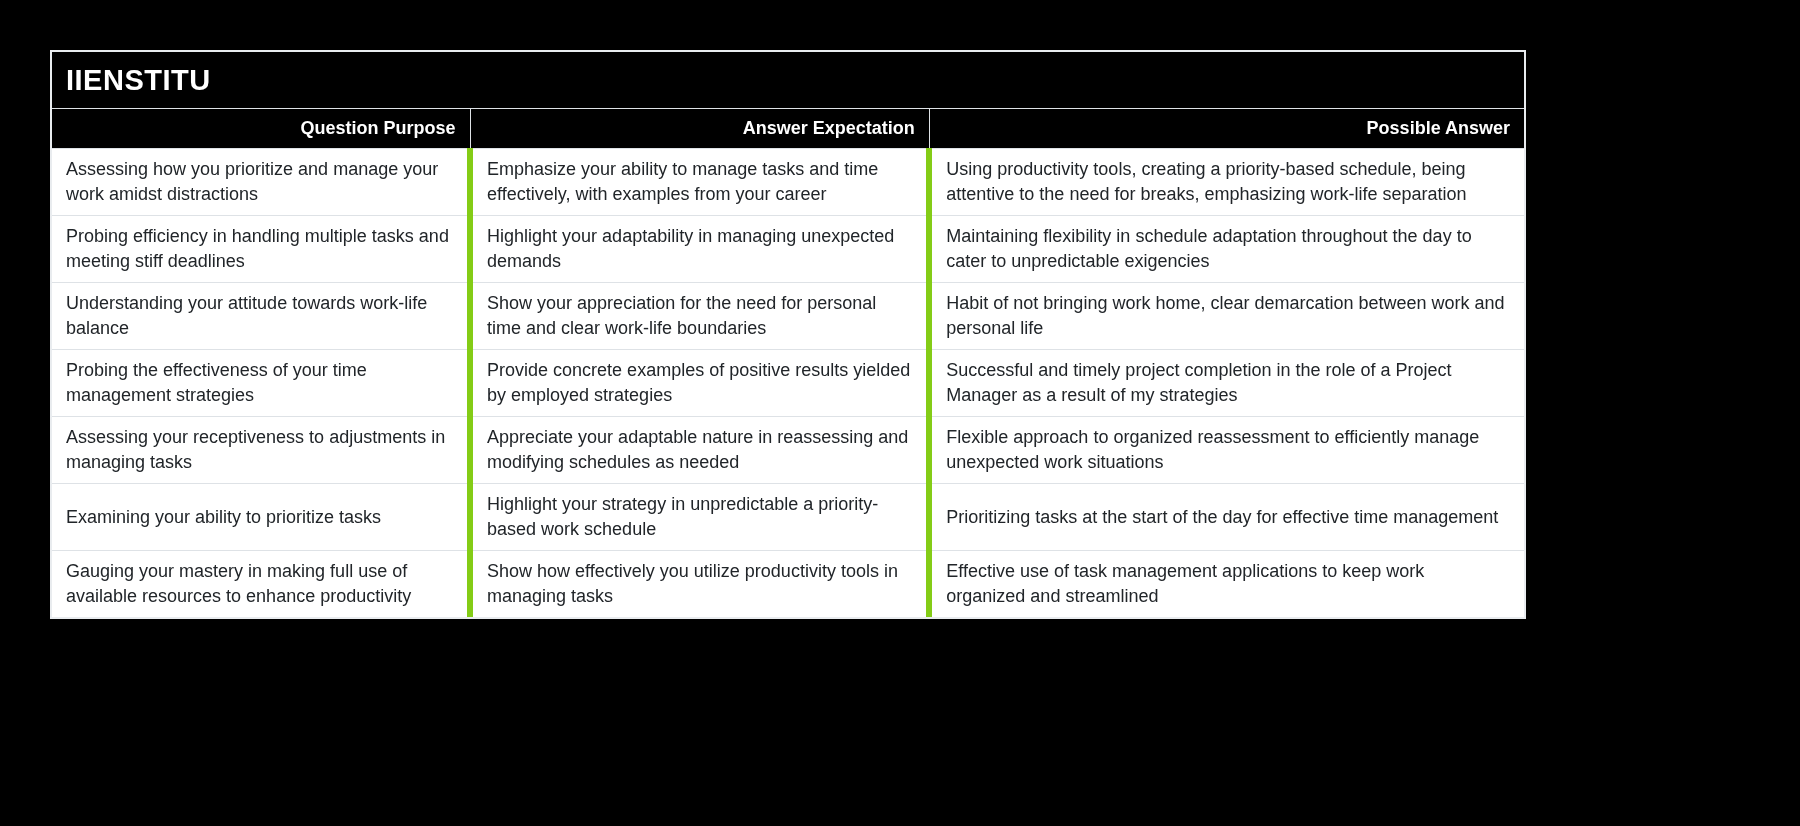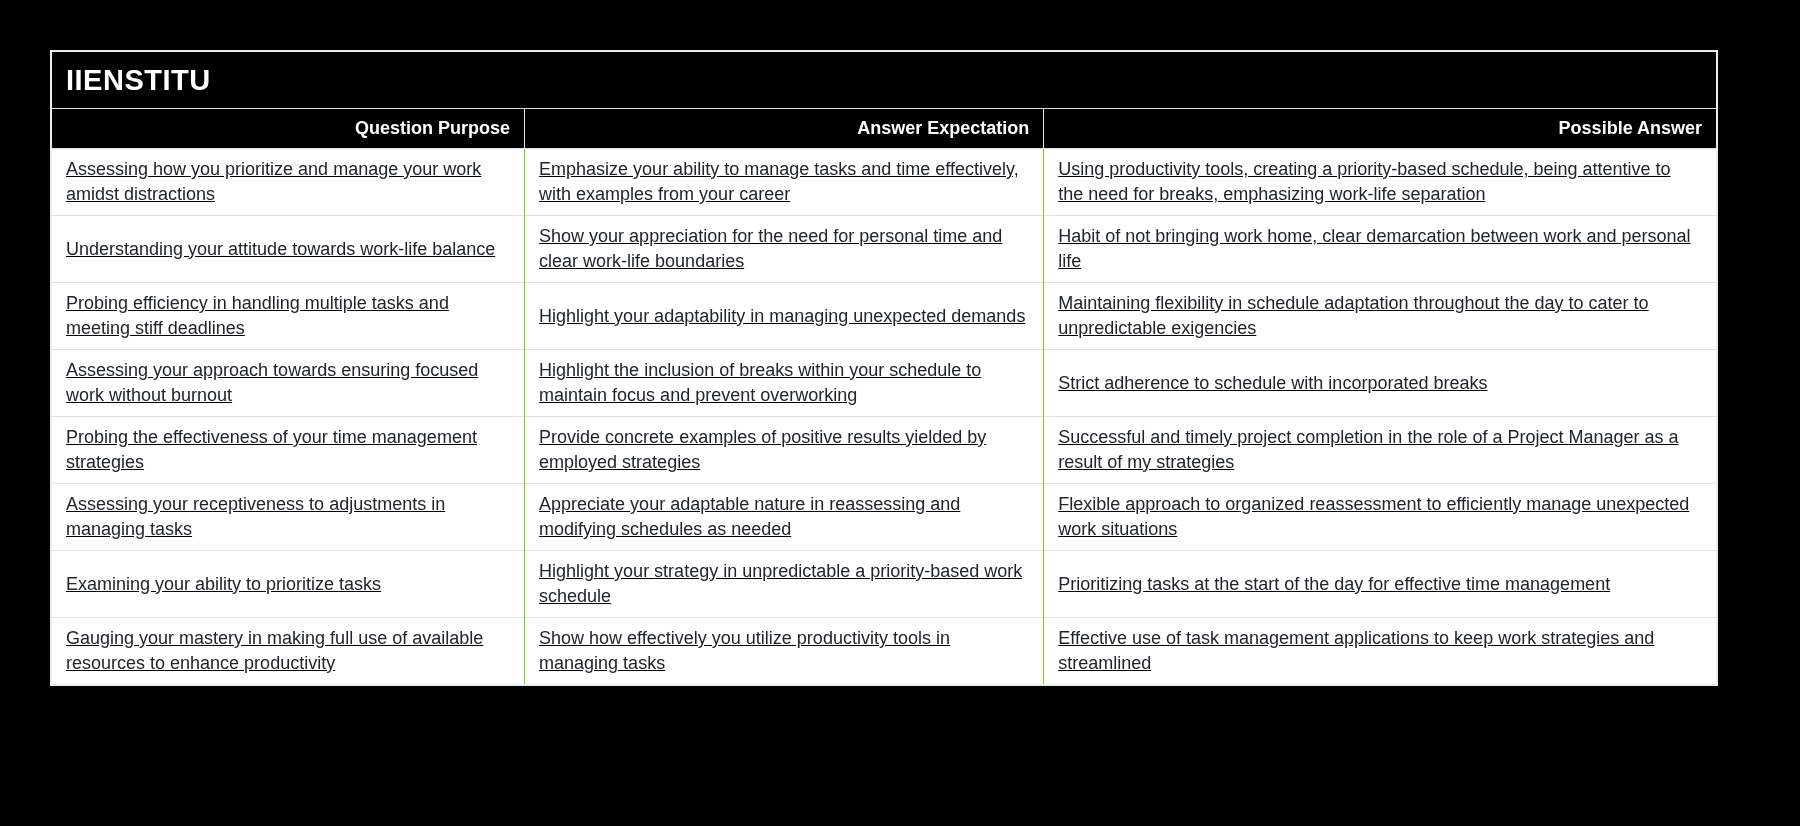--- a/index.html
+++ b/index.html
@@ -14,25 +14,24 @@
     position: relative;
     width: 1800px;
     height: 826px;
     background: #000000;
     overflow: hidden;
   }
   .panel {
     position: absolute;
     left: 50px;
     top: 50px;
-    width: 1668px;
+    width: 1476px;
     box-sizing: border-box;
     border: 2px solid #e9ecef;
     background: #000000;
-    text-decoration: underline;
   }
   .title-band {
     background: #000000;
     color: #ffffff;
     font-size: 29px;
     font-weight: bold;
     line-height: 34px;
     padding: 11px 14px;
     border-bottom: 1px solid #dee2e6;
     letter-spacing: 0.5px;
@@ -58,21 +57,21 @@
     border-bottom: 1px solid #dee2e6;
   }
   table.qa-table thead th:first-child { border-left: none; }
   table.qa-table tbody td {
     color: #212529;
     font-size: 18px;
     line-height: 25px;
     padding: 8px 16px 8px 14px;
     vertical-align: middle;
     border-top: 1px solid #dee2e6;
-    border-left: 1px solid #84cc16;
+    border-left: 6px solid #84cc16;
     background: #ffffff;
     word-wrap: break-word;
   }
   table.qa-table tbody tr:first-child td { border-top: none; }
   table.qa-table tbody td:first-child { border-left: none; }
 </style>
 </head>
 <body>
 
 <div class="stage">
@@ -91,50 +90,45 @@
           <th>Possible Answer</th>
         </tr>
       </thead>
       <tbody id="qa-tbody">
           <tr>
             <td>Assessing how you prioritize and manage your work amidst distractions</td>
             <td>Emphasize your ability to manage tasks and time effectively, with examples from your career</td>
             <td>Using productivity tools, creating a priority-based schedule, being attentive to the need for breaks, emphasizing work-life separation</td>
           </tr>
           <tr>
-            <td>Understanding your attitude towards work-life balance</td>
-            <td>Show your appreciation for the need for personal time and clear work-life boundaries</td>
-            <td>Habit of not bringing work home, clear demarcation between work and personal life</td>
-          </tr>
-          <tr>
             <td>Probing efficiency in handling multiple tasks and meeting stiff deadlines</td>
             <td>Highlight your adaptability in managing unexpected demands</td>
             <td>Maintaining flexibility in schedule adaptation throughout the day to cater to unpredictable exigencies</td>
           </tr>
           <tr>
-            <td>Assessing your approach towards ensuring focused work without burnout</td>
-            <td>Highlight the inclusion of breaks within your schedule to maintain focus and prevent overworking</td>
-            <td>Strict adherence to schedule with incorporated breaks</td>
+            <td>Understanding your attitude towards work-life balance</td>
+            <td>Show your appreciation for the need for personal time and clear work-life boundaries</td>
+            <td>Habit of not bringing work home, clear demarcation between work and personal life</td>
           </tr>
           <tr>
             <td>Probing the effectiveness of your time management strategies</td>
             <td>Provide concrete examples of positive results yielded by employed strategies</td>
             <td>Successful and timely project completion in the role of a Project Manager as a result of my strategies</td>
           </tr>
           <tr>
             <td>Assessing your receptiveness to adjustments in managing tasks</td>
             <td>Appreciate your adaptable nature in reassessing and modifying schedules as needed</td>
             <td>Flexible approach to organized reassessment to efficiently manage unexpected work situations</td>
           </tr>
           <tr>
             <td>Examining your ability to prioritize tasks</td>
             <td>Highlight your strategy in unpredictable a priority-based work schedule</td>
             <td>Prioritizing tasks at the start of the day for effective time management</td>
           </tr>
           <tr>
             <td>Gauging your mastery in making full use of available resources to enhance productivity</td>
             <td>Show how effectively you utilize productivity tools in managing tasks</td>
-            <td>Effective use of task management applications to keep work strategies and streamlined</td>
+            <td>Effective use of task management applications to keep work organized and streamlined</td>
           </tr>
         </tbody>
     </table>
   </div>
 </div>
 
 </body></html>

